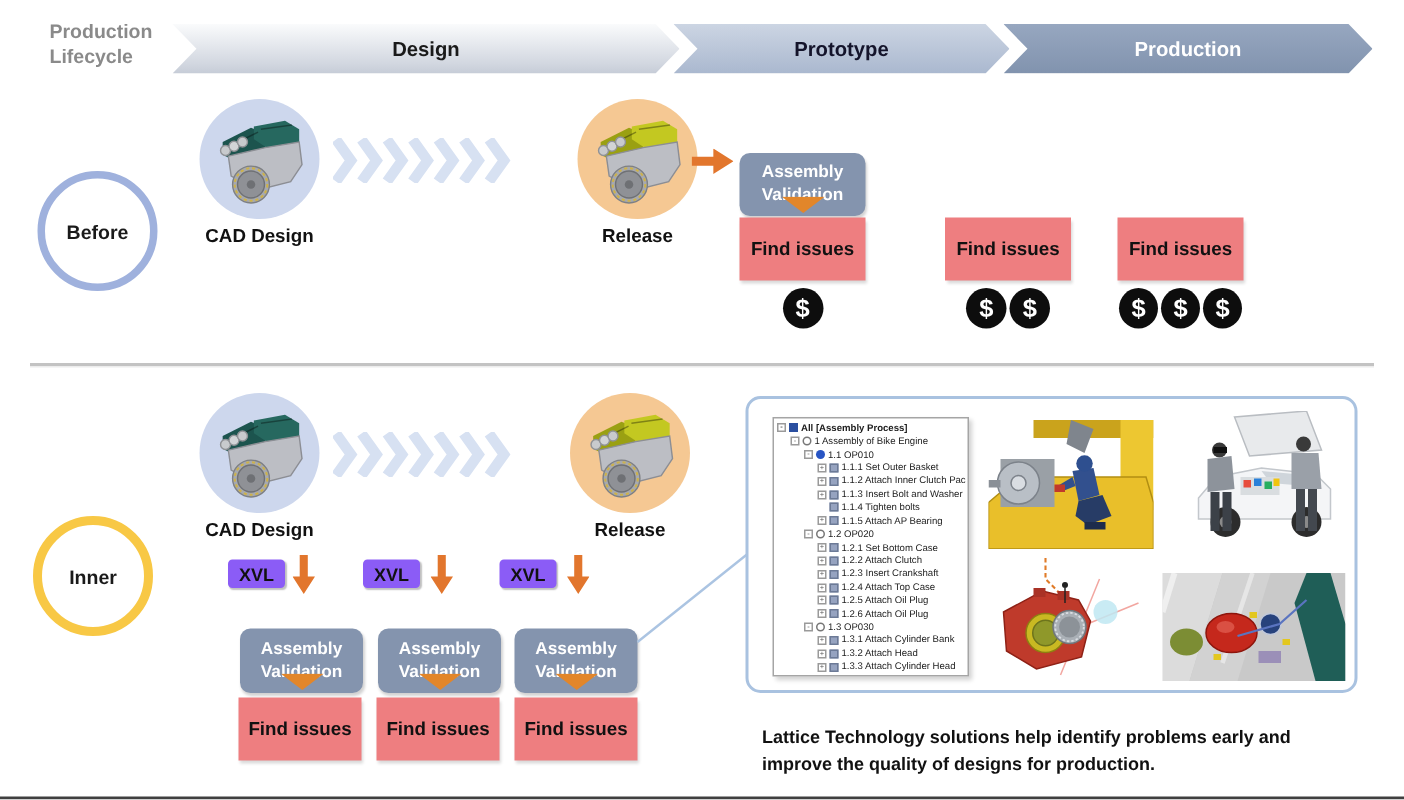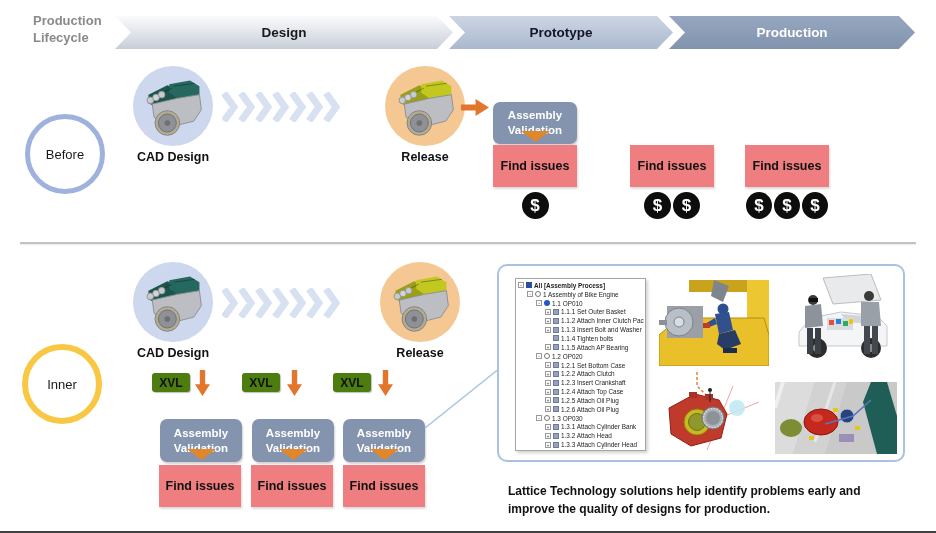--- a/index.html
+++ b/index.html
@@ -13,21 +13,21 @@
   .stage { top:16px; height:33px; display:flex; align-items:center; justify-content:center;
            font-weight:bold; font-size:13.5px;
            clip-path:polygon(0 0, calc(100% - 16px) 0, 100% 50%, calc(100% - 16px) 100%, 0 100%, 16px 50%);
            filter:drop-shadow(0 2px 1px rgba(120,130,150,.45)); }
   .stage-design     { left:115px; width:338px; background:linear-gradient(#fafbfc,#d2d7e0 80%,#c6ccd7); color:#1a1a1a; }
   .stage-prototype  { left:449px; width:224px; background:linear-gradient(#ccd5e3,#aab8cf); color:#14142b; }
   .stage-production { left:669px; width:246px; background:linear-gradient(#97a7c0,#8193ae); color:#ffffff; }
 
   
   .ring { width:80px; height:80px; border-radius:50%; background:#fff; display:flex; align-items:center; justify-content:center;
-          font-weight:normal; font-size:13px; color:#1a1a1a; }
+          font-weight:bold; font-size:13px; color:#1a1a1a; }
   .ring-before { left:25px; top:114px; border:5px solid #9fb1dd; }
   .ring-after  { left:22px; top:344px; border:6px solid #f8c845; }
   .engcircle { width:80px; height:80px; border-radius:50%; display:flex; align-items:center; justify-content:center; }
   .bg-cad { background:#cdd7ed; } .bg-rel { background:#f5c893; }
   .engcircle svg { width:68px; height:68px; }
   .cov { fill:#26685f; } .cov.d { fill:#1c544e; }
   .yellow .cov { fill:#c3c821; } .yellow .cov.d { fill:#9aa012; }
   .rid { stroke:rgba(0,0,0,.35); stroke-width:1; }
   .nodelabel { font-weight:bold; font-size:12.5px; color:#111; text-align:center; }
 
@@ -40,21 +40,21 @@
                  clip-path:polygon(0 32%, 52% 32%, 52% 0, 100% 50%, 52% 100%, 52% 68%, 0 68%); }
   .arrow-down  { width:15px; height:26px; background:#e2762d;
                  clip-path:polygon(32% 0, 68% 0, 68% 55%, 100% 55%, 50% 100%, 0 55%, 32% 55%); }
   .tri-down { width:29px; height:11px; background:#e2862a; clip-path:polygon(0 0, 100% 0, 50% 100%); }
   .avbox { background:#8494ae; border-radius:7px; color:#fff; font-weight:bold; font-size:11.5px; line-height:1.3;
            display:flex; align-items:center; justify-content:center; text-align:center;
            box-shadow:1px 2px 2px rgba(0,0,0,.18);margin-top:16px; }
   .findbox { background:#ee7e80; color:#111; font-weight:bold; font-size:12.5px;
              display:flex; align-items:center; justify-content:center;
              box-shadow:1px 2px 2px rgba(0,0,0,.15); }
-  .xvl { width:38px; height:19px; background:#4d7c0f; border-radius:3px; color:#111; font-weight:bold; font-size:12px;
+  .xvl { width:38px; height:19px; background:#8b5cf6; border-radius:3px; color:#111; font-weight:bold; font-size:12px;
          display:flex; align-items:center; justify-content:center; box-shadow:1px 1px 1px rgba(0,0,0,.25); }
   .dollars { display:flex; justify-content:center; }
   .dollar { width:27px; height:27px; border-radius:50%; background:#0d0d0d; color:#fff; font-weight:bold; font-size:17px;
             display:flex; align-items:center; justify-content:center; margin:0 1px; }
 
   .divider { left:20px; top:242px; width:896px; height:2px; background:#c3c3c3; box-shadow:0 1px 0 #ececec; }
 
   
   .panel { left:497px; top:264px; width:408px; height:198px; background:#fff; border:2px solid #a9c2e0; border-radius:10px; }
   .connector { left:420px; top:358px; width:85px; height:75px; }

